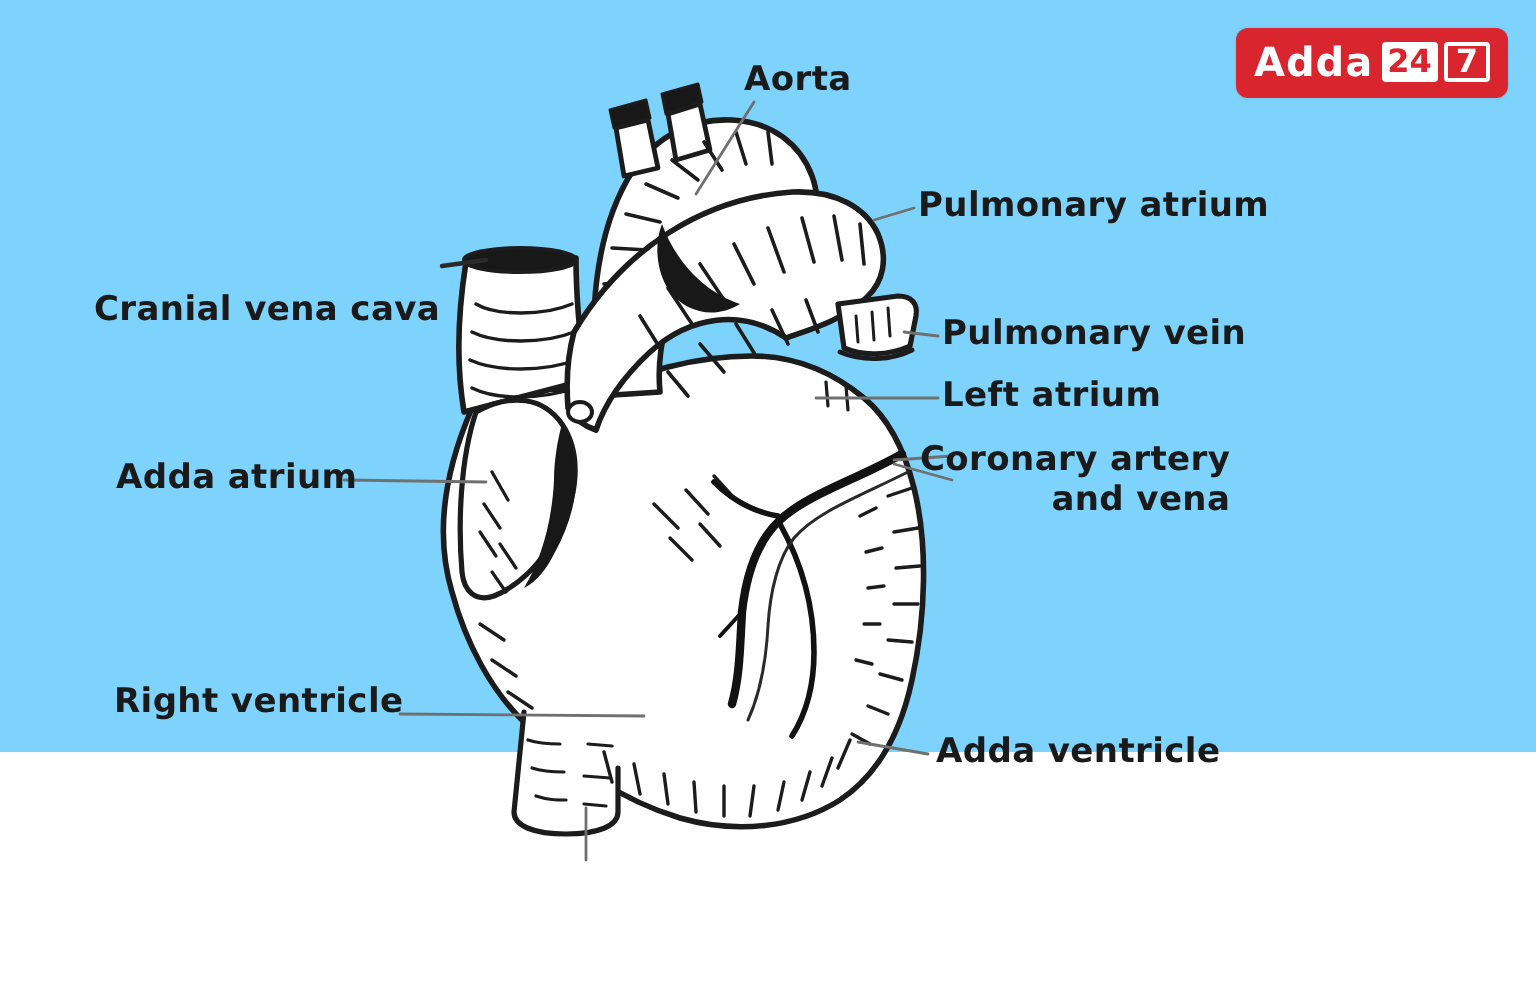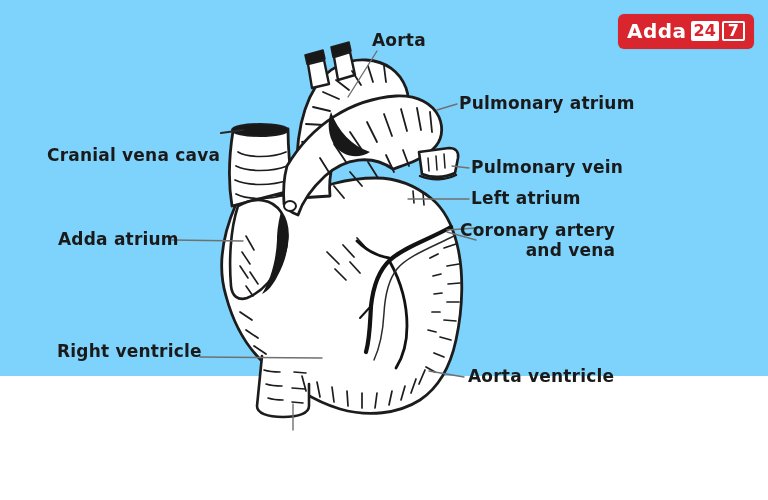--- a/index.html
+++ b/index.html
@@ -192,21 +192,21 @@
   <div class="lbl" style="left:459px;top:94px;">Pulmonary atrium</div>
   <div class="lbl" style="left:47px;top:122px;margin-top:24px;">Cranial vena cava</div>
   <div class="lbl" style="left:471px;top:158px;">Pulmonary vein</div>
   <div class="lbl" style="left:471px;top:189px;">Left atrium</div>
   <div class="lbl" style="left:58px;top:230px;">Adda atrium</div>
   <div class="lbl" style="left:460px;top:221px;text-align:right;">
     <span>Coronary artery</span>
     <span class="line2">and vena</span>
   </div>
   <div class="lbl" style="left:57px;top:329px;margin-top:13px;">Right ventricle</div>
-  <div class="lbl" style="left:468px;top:367px;">Aorta ventricle</div>
+  <div class="lbl" style="left:468px;top:367px;">Adda ventricle</div>
 
   <div class="logo">
     <span class="adda">Adda</span>
     <span class="d-box">24</span>
     <span class="d-out">7</span>
   </div>
 
 </div>
 
 </body></html>

